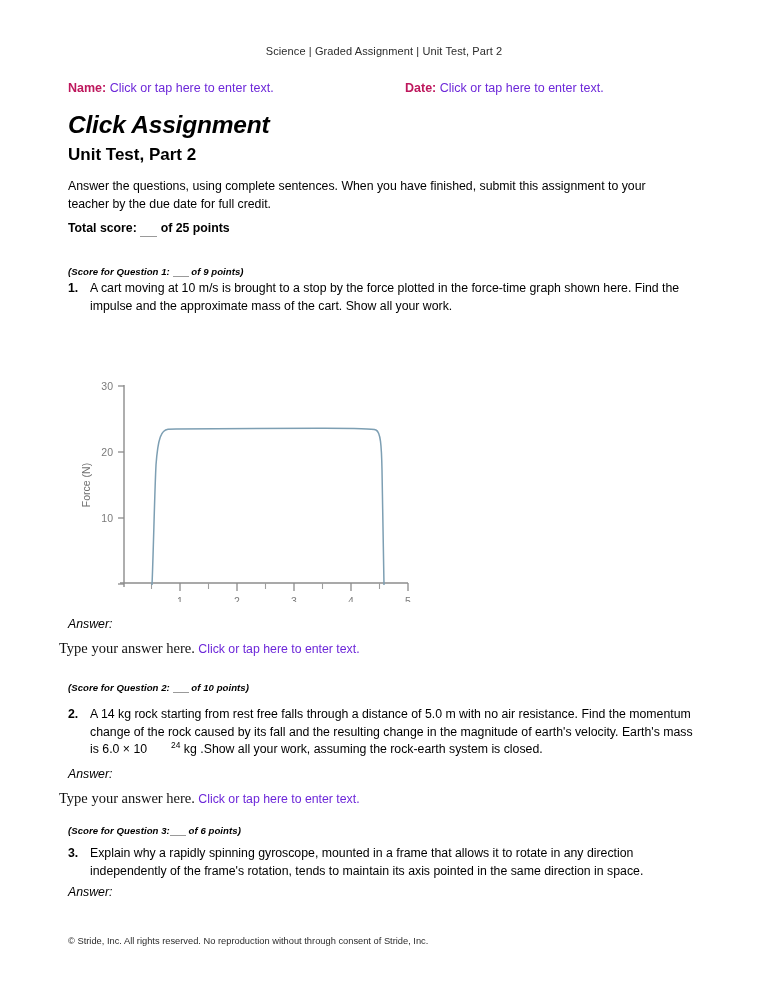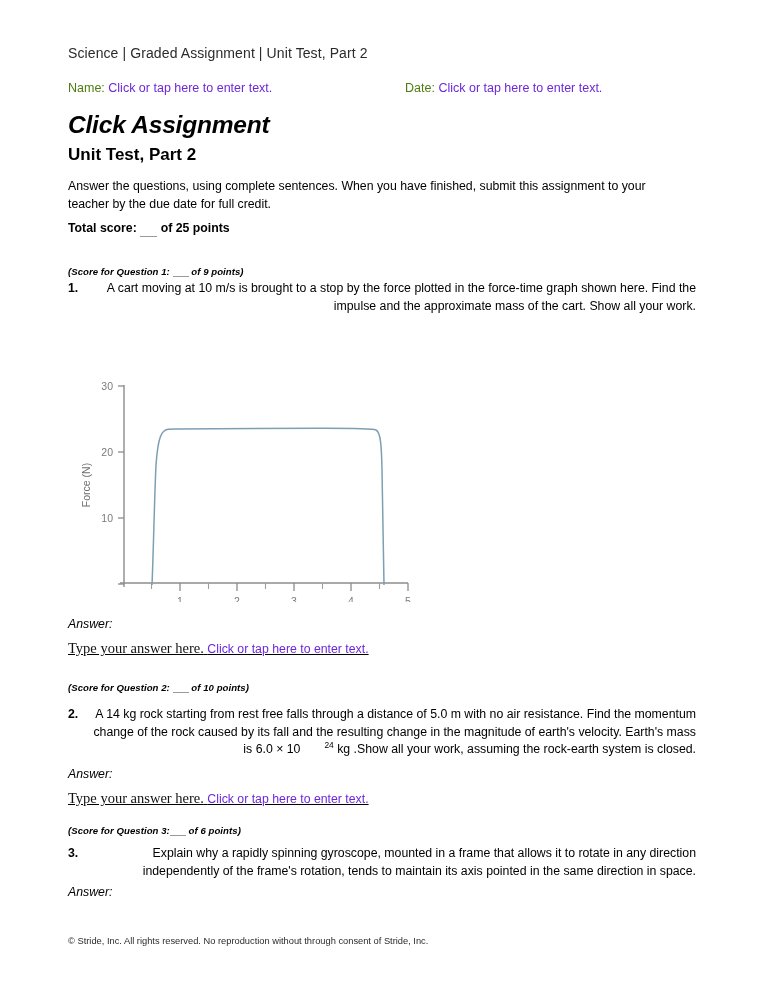--- a/index.html
+++ b/index.html
@@ -22,43 +22,43 @@
     height: 994px;
     overflow: hidden;
   }
 
   
   .doc-header {
     position: absolute;
     left: 68px;
     top: 45px;
     width: 632px;
-    text-align: left;
-    font-size: 14px;
+    text-align: center;
+    font-size: 11px;
     color: #2b2b2b;
     letter-spacing: 0.1px;
   }
 
   
   .namedate {
     position: absolute;
     left: 68px;
     top: 80px;
     width: 640px;
     font-size: 12.5px;
     line-height: 16px;
   }
   .namedate .field {
     position: absolute;
     top: 0;
     white-space: nowrap;
   }
   .namedate .field.name { left: 0; }
   .namedate .field.date { left: 337px; }
-  .lbl-bold { font-weight: normal; color: #4d7c0f; margin-top: 12px; }
+  .lbl-bold { font-weight: bold; color: #be185d; margin-top: 12px; }
   .placeholder { color: #6d28d9; }
 
   
   .title-main {
     position: absolute;
     left: 68px;
     top: 111px;
     font-size: 24.5px;
     font-weight: bold;
     font-style: italic;
@@ -125,44 +125,42 @@
   .question .qnum {
     position: absolute;
     left: 0;
     top: 0;
     width: 22px;
     font-weight: bold;
   }
   .question .qtext {
     margin-left: 22px;
     display: block;
-    text-align: right;
   }
   sup.exp {
     font-size: 8.4px;
     vertical-align: super;
     line-height: 0;
     padding-left: 24px;
   }
 
   
   .answer-label {
     position: absolute;
     left: 68px;
     font-size: 12.3px;
     line-height: 17px;
     font-style: italic;
   }
   .answer-entry {
     position: absolute;
-    left: 68px;
+    left: 59px;
     font-size: 12.3px;
     line-height: 18px;
     white-space: nowrap;
-    text-decoration: underline;
   }
   .answer-entry .serif {
     font-family: "Liberation Serif", serif;
     font-size: 14.5px;
     color: #111;
   }
   .answer-entry .placeholder {
     font-family: "Liberation Sans", sans-serif;
     font-size: 12.3px;
   }

